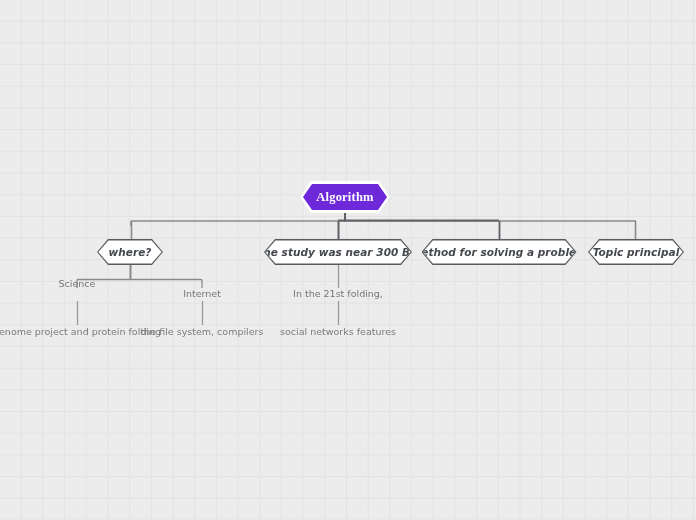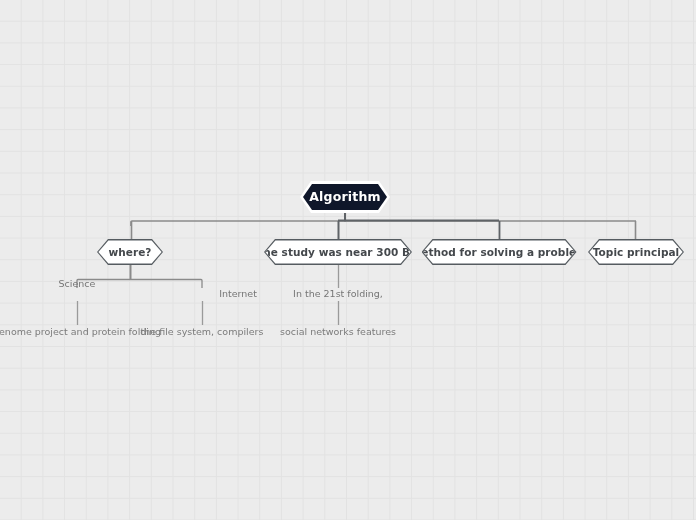--- a/index.html
+++ b/index.html
@@ -73,20 +73,21 @@
     font-size: 12.5px;
     font-weight: bold;
     letter-spacing: 0.2px;
   }
 
   
   .node-l1 {
     height: 26px;
     background: #555b60;
     padding: 1.4px;
+    font-style: italic;
   }
   .node-l1 .fill {
     width: 100%;
     height: 100%;
     background: #ffffff;
     display: flex;
     align-items: center;
     justify-content: center;
     clip-path: polygon(10px 0, calc(100% - 10px) 0, 100% 50%,
                        calc(100% - 10px) 100%, 10px 100%, 0 50%);
@@ -133,21 +134,21 @@
       <path d="M77.5,301 L77.5,325" stroke="#9a9a9a" stroke-width="1.3"></path>
 
       <path d="M202.5,301 L202.5,325" stroke="#9a9a9a" stroke-width="1.3"></path>
 
       <path d="M338.5,265 L338.5,288" stroke="#9a9a9a" stroke-width="1.3"></path>
       <path d="M338.5,301 L338.5,325" stroke="#9a9a9a" stroke-width="1.3"></path>
     </g>
   </svg>
 
   <div class="node node-root hex" id="node-root" style="width: 90px; left: 300px; height: 32px; top: 181px;">
-    <div class="fill" style="background: #0f172a;">
+    <div class="fill" style="background: #6d28d9; font-family: Liberation Serif, serif;">
       <span class="label" style="color: rgb(255, 255, 255);">Algorithm</span>
     </div>
   </div>
 
   <div class="node node-l1 hex" id="node-where" style="width: 66px; left: 97px; height: 26px; top: 239px; background: rgb(85, 91, 96);">
     <div class="fill" style="background: rgb(255, 255, 255);">
       <span class="label" style="color: rgb(68, 72, 76);">where?</span>
     </div>
   </div>
 
@@ -166,21 +167,21 @@
   <div class="node node-l1 hex" id="node-topic" style="width: 96px; left: 588px; height: 26px; top: 239px; background: rgb(85, 91, 96);">
     <div class="fill" style="background: rgb(255, 255, 255);">
       <span class="label" style="color: rgb(68, 72, 76);">Topic principal</span>
     </div>
   </div>
 
   <div class="node node-text level3" id="node-science" style="left: 77px; transform: translateX(-50%); height: 14px; top: 277px;">
     <span>Science</span>
   </div>
 
-  <div class="node node-text level3" id="node-internet" style="left: 202px; transform: translateX(-50%); height: 14px; top: 287px; margin-left: 36px;">
+  <div class="node node-text level3" id="node-internet" style="left: 202px; transform: translateX(-50%); height: 14px; top: 287px;">
     <span>Internet</span>
   </div>
 
   <div class="node node-text level3" id="node-century" style="left: 338px; transform: translateX(-50%); height: 14px; top: 287px;">
     <span>In the 21st folding,</span>
   </div>
 
   <div class="node node-text level4" id="node-genome" style="left: 77px; transform: translateX(-50%); height: 14px; top: 325px;">
     <span>genome project and protein folding</span>
   </div>

